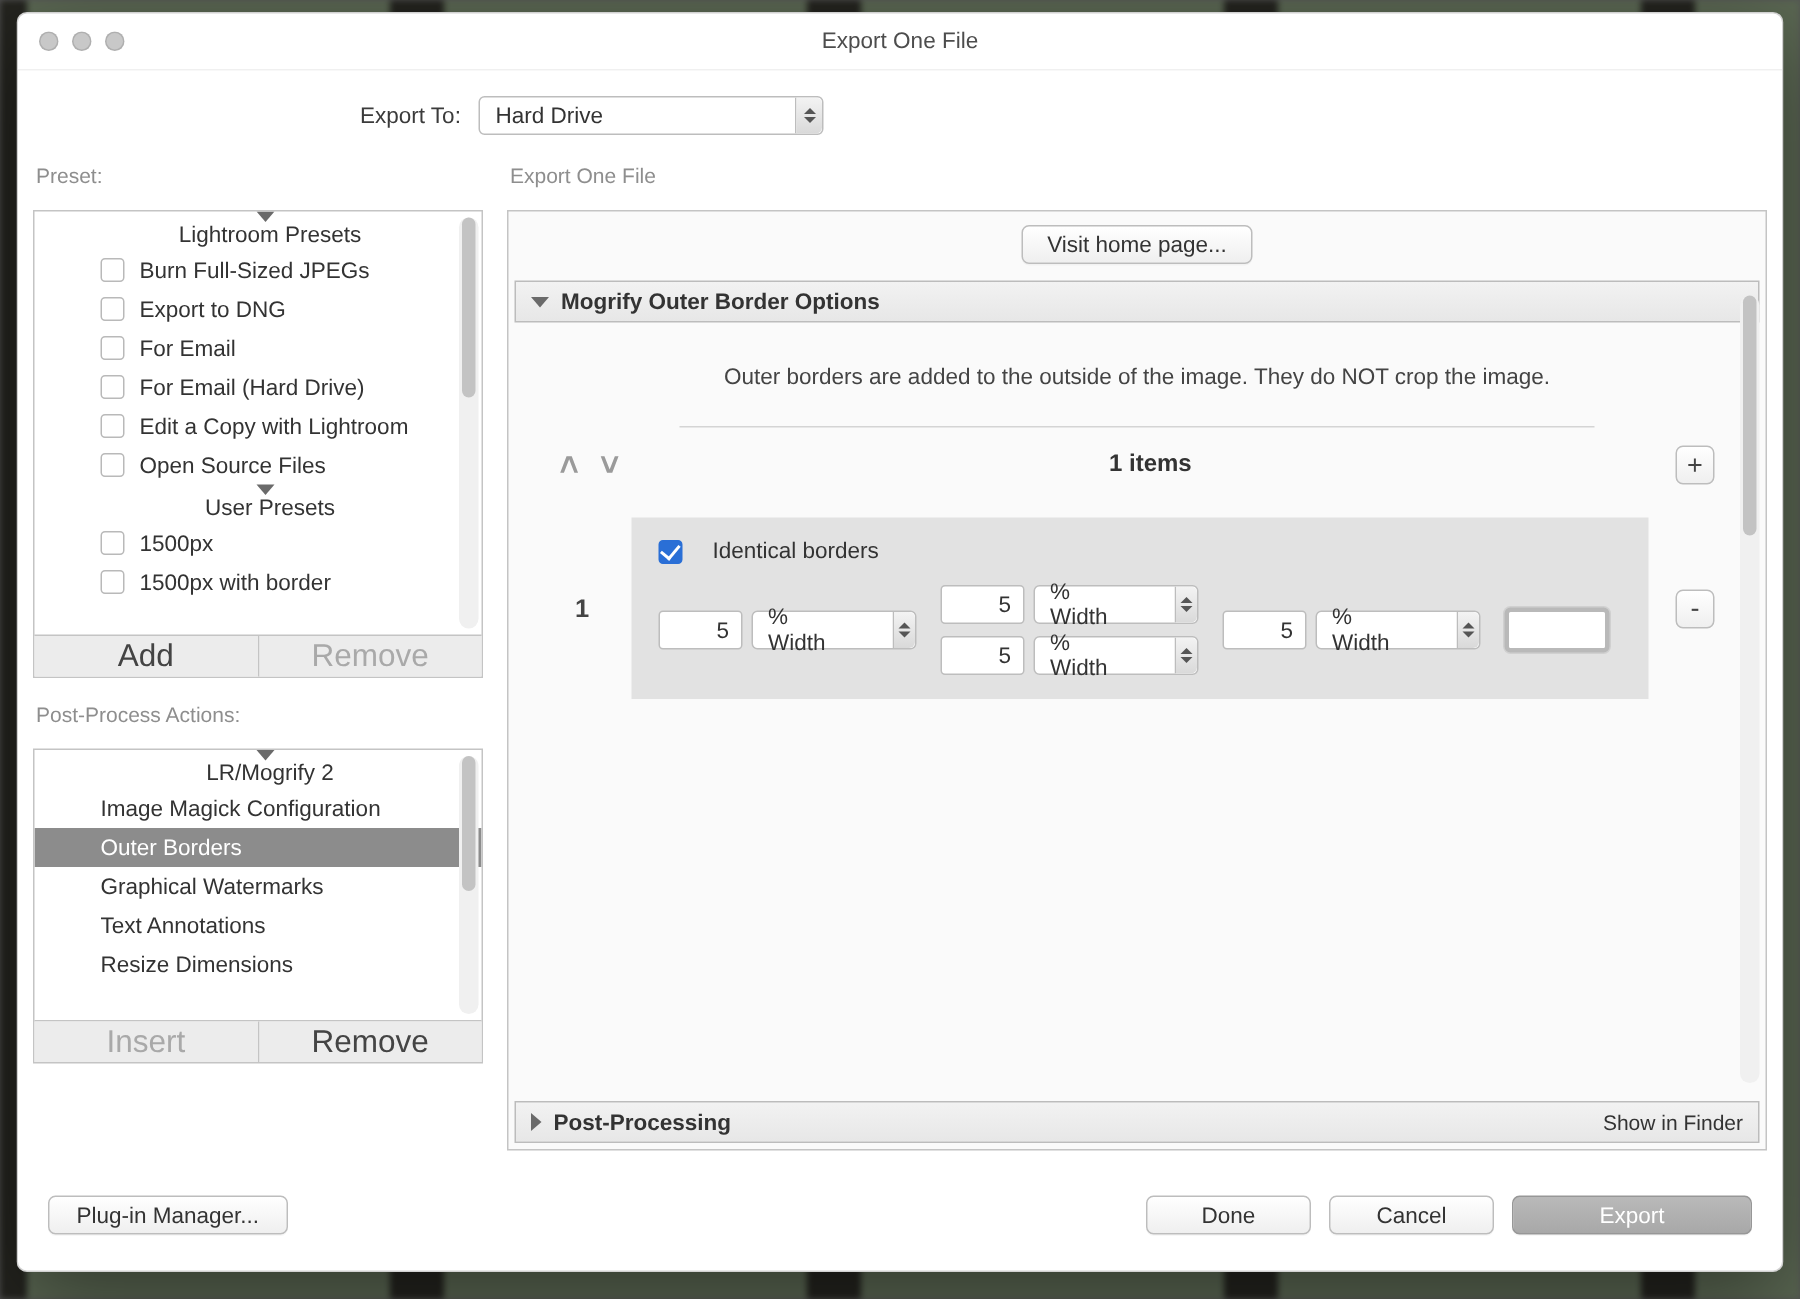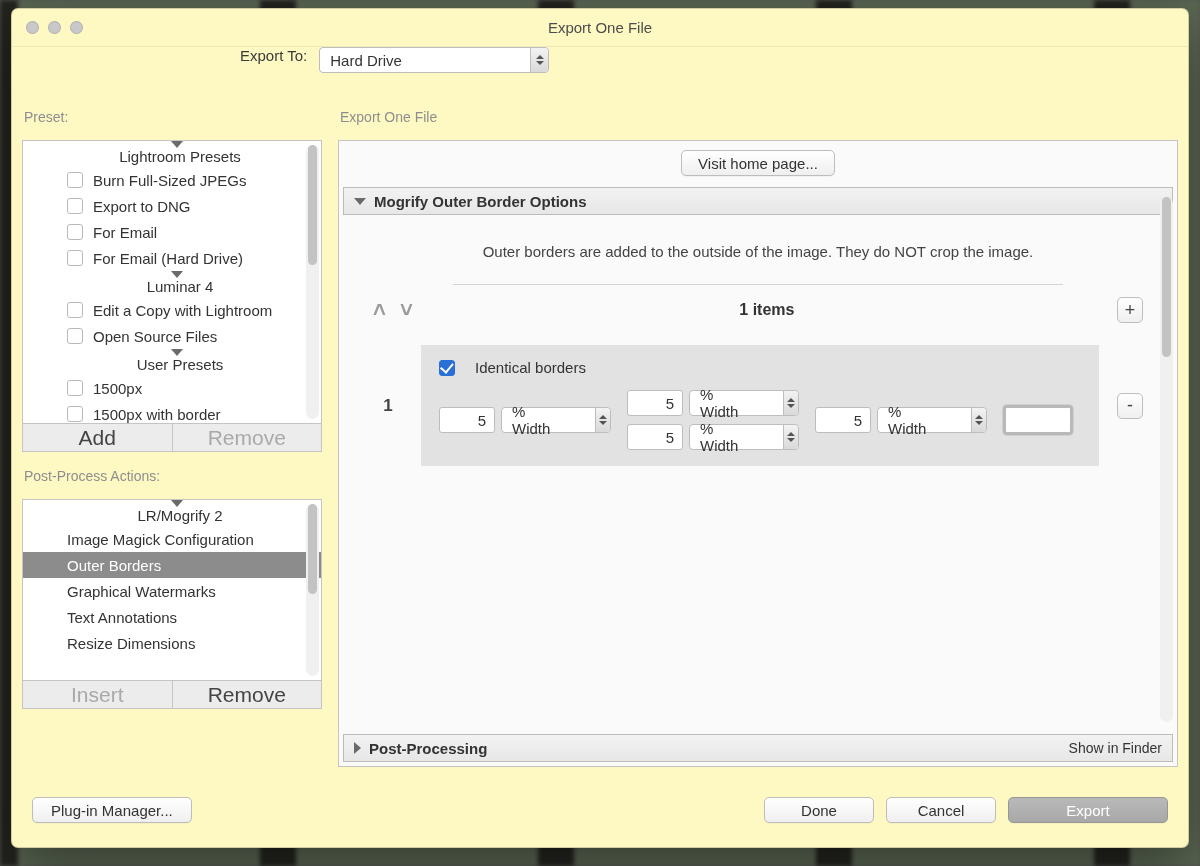--- a/index.html
+++ b/index.html
@@ -13,21 +13,21 @@
   .film-bg {
     position: absolute; inset: 0;
     background:
       repeating-linear-gradient(90deg, #2a2a24 0 18px, #6b7a62 18px 260px, #2a2a24 260px 278px);
     filter: blur(2px) brightness(.85);
   }
   .dialog {
     position: absolute;
     left: 11px; top: 8px;
     width: 1178px; height: 840px;
-    background: #fef9c3;
+    background: #ffffff;
     border: 1px solid rgba(0,0,0,.18);
     border-radius: 7px;
     box-shadow: 0 18px 60px rgba(0,0,0,.45);
     display: flex;
     flex-direction: column;
   }
   .titlebar {
     height: 38px;
     display: flex;
     align-items: center;
@@ -39,21 +39,21 @@
   }
   .tl-dot { width: 13px; height: 13px; border-radius: 50%; background: #c8c8c8; border: 1px solid rgba(0,0,0,.12);}
   .title {
     position: absolute; left: 0; right: 0;
     text-align: center;
     color: #4d4d4d;
     font-size: 15px;
   }
   .toprow {
     height: 60px;
-    display: flex; 
+    display: flex; align-items: center;
     padding-left: 318px;
     gap: 12px;
     color: #3b3b3b;
     font-size: 15px;
   }
   .toprow-label { width: auto; text-align: right; padding-right: 0; margin-left: -90px;}
   .select {
     display: inline-flex; align-items: center;
     height: 26px;
     background: #fff;
@@ -276,24 +276,20 @@
                 <span class="chk"></span>
                 <span>Export to DNG</span>
               </div>
             <div class="row child">
                 <span class="chk"></span>
                 <span>For Email</span>
               </div>
             <div class="row child">
                 <span class="chk"></span>
                 <span>For Email (Hard Drive)</span>
-              </div>
-            <div class="row group">
-                <span class="disclose"></span>
-                <span>Luminar 4</span>
               </div>
             <div class="row child">
                 <span class="chk"></span>
                 <span>Edit a Copy with Lightroom</span>
               </div>
             <div class="row child">
                 <span class="chk"></span>
                 <span>Open Source Files</span>
               </div>
             <div class="row group">

